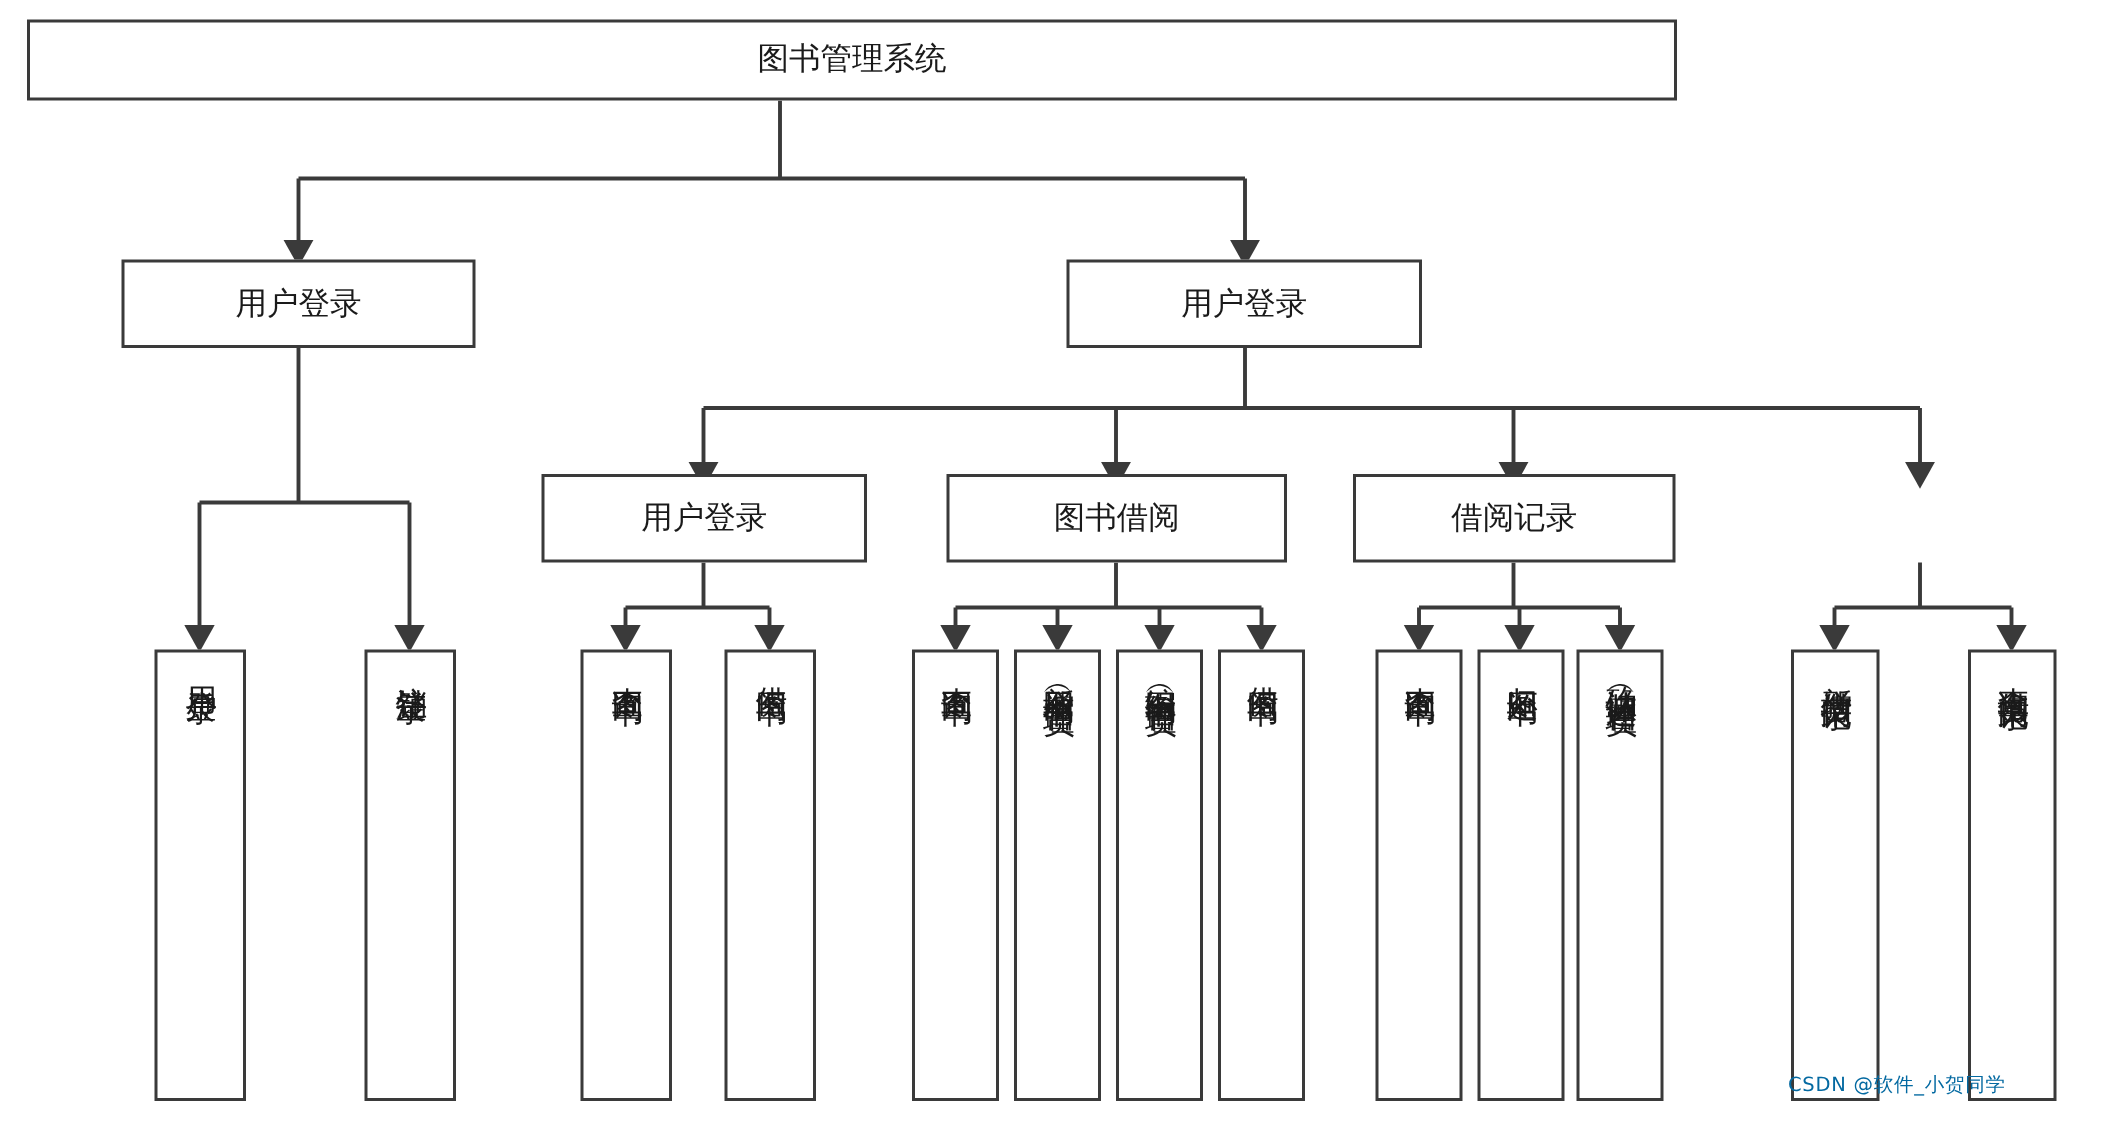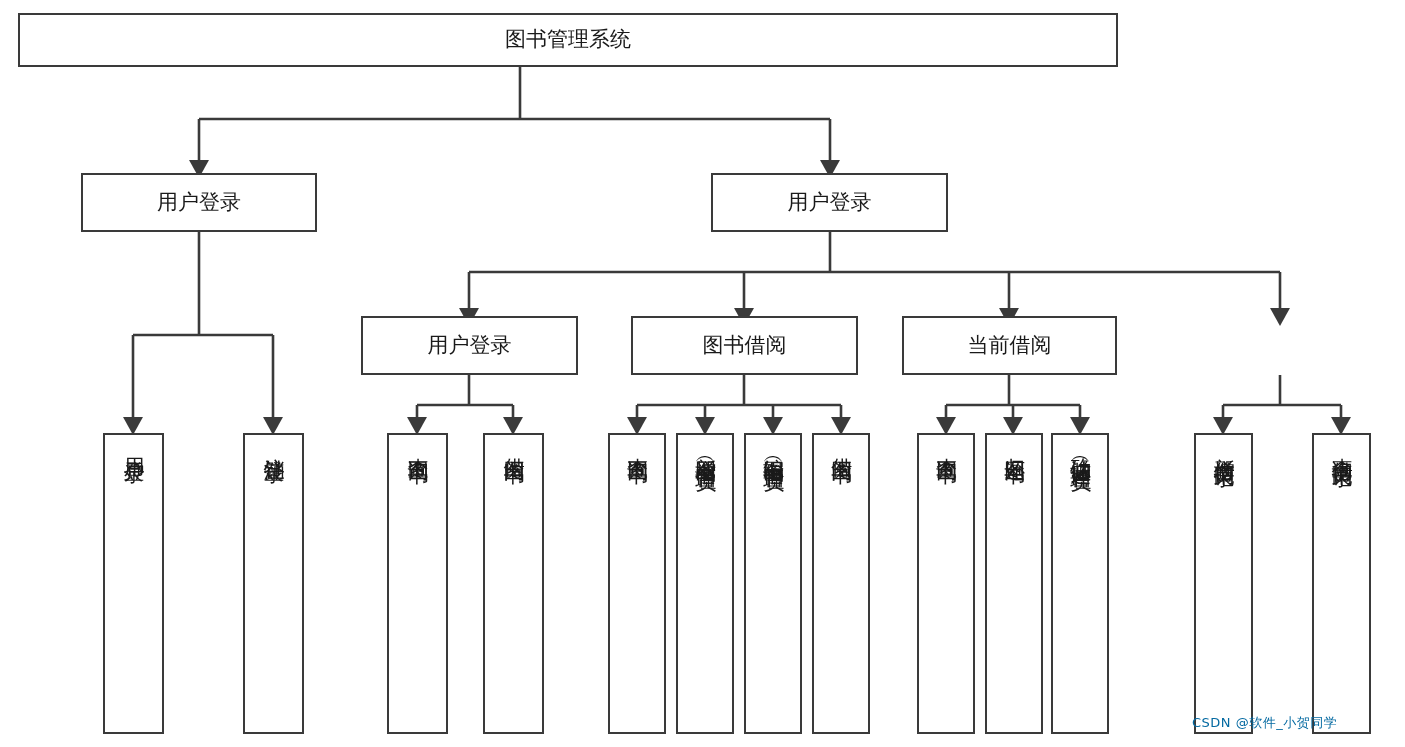--- a/index.html
+++ b/index.html
@@ -137,21 +137,21 @@
     <span class="label">用户登录</span>
   </div>
 
   <div class="node horiz" style="left:361px; top:316px; width:217px; height:59px;">
     <span class="label">用户登录</span>
   </div>
   <div class="node horiz" style="left:631px; top:316px; width:227px; height:59px;">
     <span class="label">图书借阅</span>
   </div>
   <div class="node horiz" style="left:902px; top:316px; width:215px; height:59px;">
-    <span class="label">当前借阅</span>
+    <span class="label">借阅记录</span>
   </div>
 
   <div class="node vert" style="left:103px; top:433px; width:61px; height:301px;">
     <span class="label">用户登录</span>
   </div>
   <div class="node vert" style="left:243px; top:433px; width:61px; height:301px;">
     <span class="label">注销登录</span>
   </div>
 
   <div class="node vert" style="left:387px; top:433px; width:61px; height:301px;">

